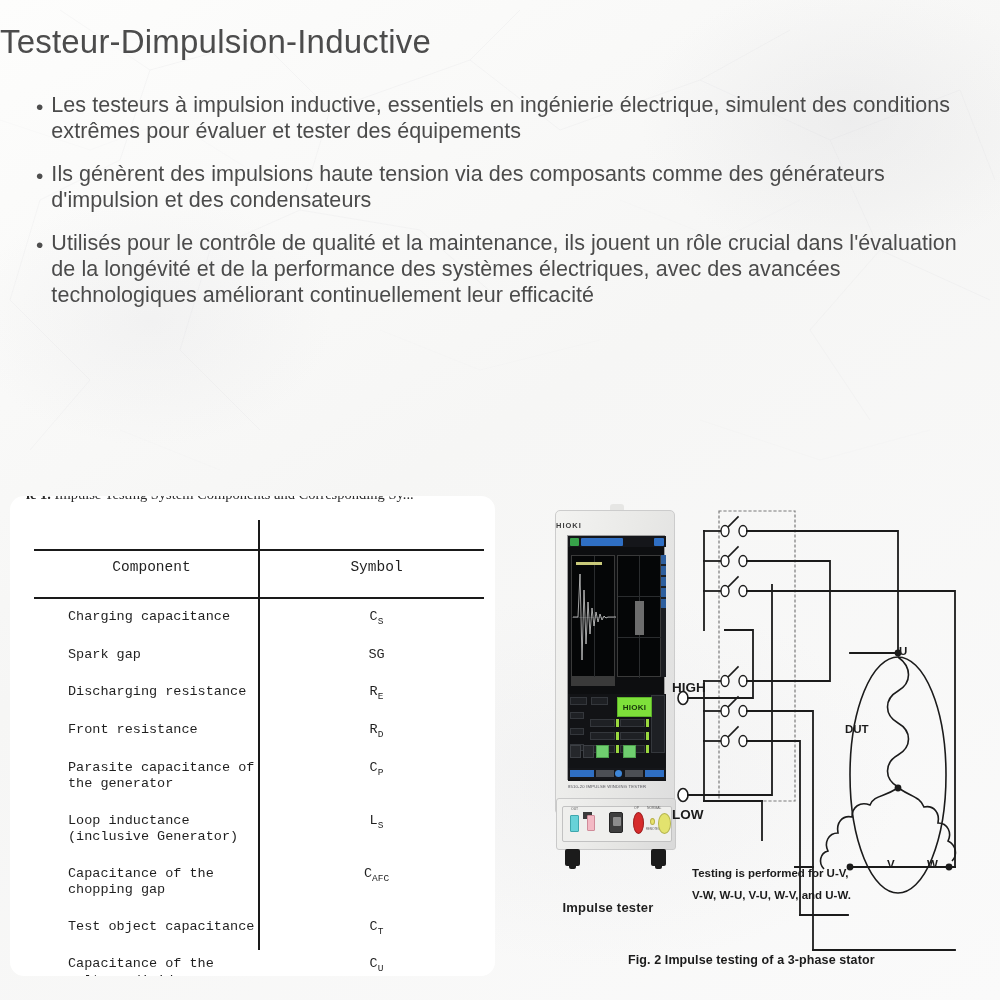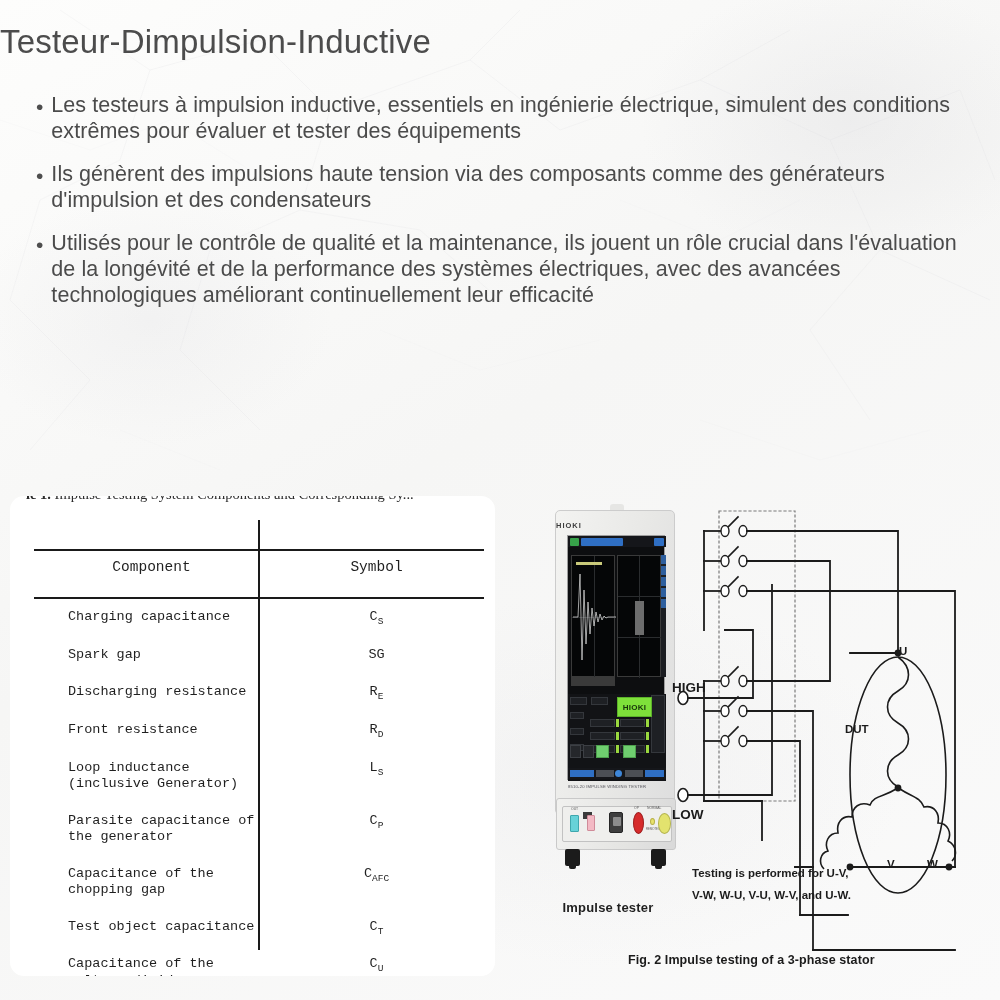--- a/index.html
+++ b/index.html
@@ -249,26 +249,26 @@
           </tr>
           <tr>
             <td class="c1">Discharging resistance</td>
             <td class="c2"><span>R</span><sub style="font-size: 9.5px;">E</sub></td>
           </tr>
           <tr>
             <td class="c1">Front resistance</td>
             <td class="c2"><span>R</span><sub style="font-size: 9.5px;">D</sub></td>
           </tr>
           <tr>
+            <td class="c1">Parasite capacitance of the generator</td>
+            <td class="c2"><span>C</span><sub style="font-size: 9.5px;">P</sub></td>
+          </tr>
+          <tr>
             <td class="c1">Loop inductance (inclusive Generator)</td>
             <td class="c2"><span>L</span><sub style="font-size: 9.5px;">S</sub></td>
-          </tr>
-          <tr>
-            <td class="c1">Parasite capacitance of the generator</td>
-            <td class="c2"><span>C</span><sub style="font-size: 9.5px;">P</sub></td>
           </tr>
           <tr>
             <td class="c1">Capacitance of the chopping gap</td>
             <td class="c2"><span>C</span><sub style="font-size: 9.5px;">AFC</sub></td>
           </tr>
           <tr>
             <td class="c1">Test object capacitance</td>
             <td class="c2"><span>C</span><sub style="font-size: 9.5px;">T</sub></td>
           </tr>
           <tr>

